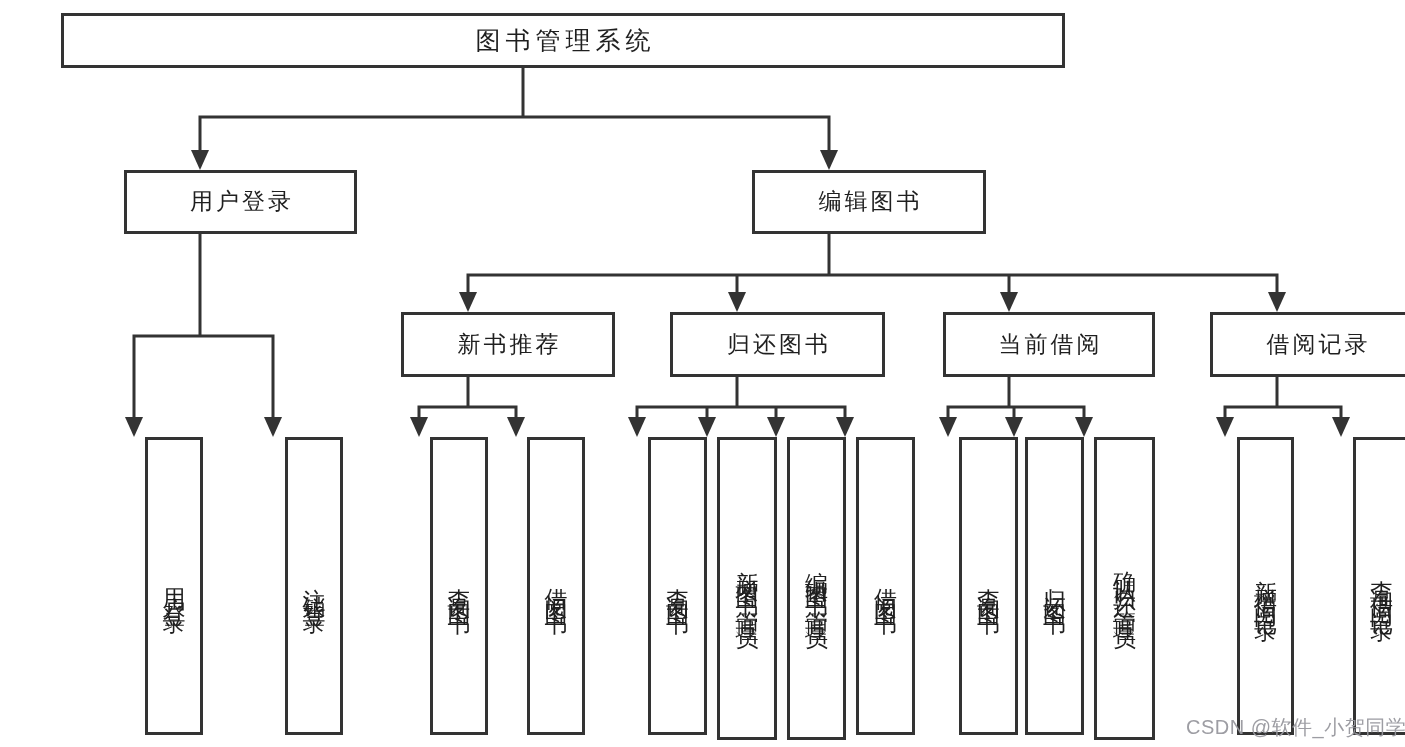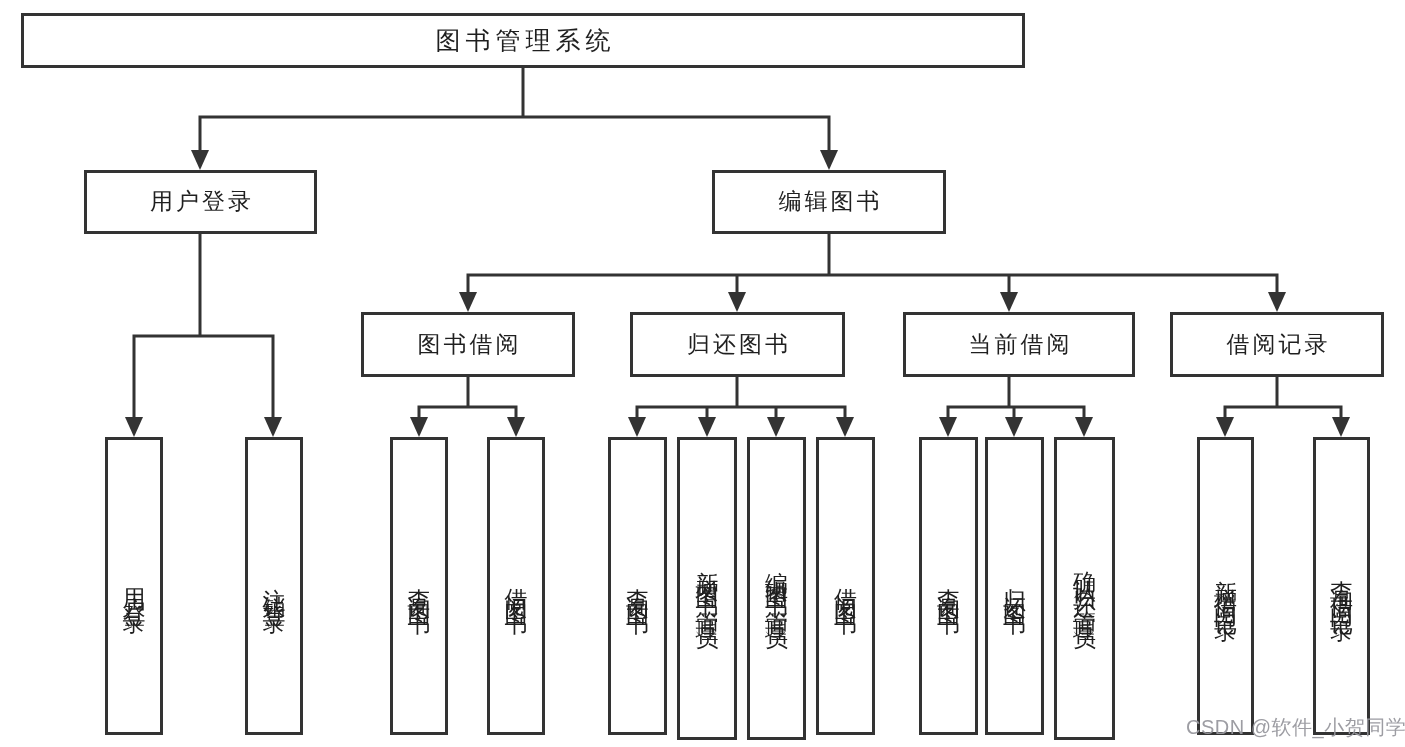--- a/index.html
+++ b/index.html
@@ -20,20 +20,21 @@
   }
   .node {
     position: absolute;
     box-sizing: border-box;
     background: #ffffff;
     border: 3px solid #333333;
     display: flex;
     align-items: center;
     justify-content: center;
     z-index: 2;
+    margin-left: 40px;
   }
   .node .lbl {
     white-space: nowrap;
     line-height: 1.1;
     color: #1f1f1f;
   }
   .h-node .lbl {
     font-size: 23px;
     letter-spacing: 3px;
     text-indent: 3px;
@@ -49,21 +50,21 @@
     font-size: 23px;
     letter-spacing: 8px;
     line-height: 1;
   }
   
   #node-root            { left: 21px;   top: 13px;  width: 1004px; height: 55px; }
   #node-user-login      { left: 84px;   top: 170px; width: 233px;  height: 64px; }
   #node-book-management { left: 712px;  top: 170px; width: 234px;  height: 64px; }
   #node-new-book-rec    { left: 361px;  top: 312px; width: 214px;  height: 65px; }
   #node-book-borrow     { left: 630px;  top: 312px; width: 215px;  height: 65px; }
-  #node-current-borrow  { left: 903px;  top: 312px; width: 232px;  height: 65px; }
+  #node-current-borrow  { left: 903px;  top: 312px; width: 212px;  height: 65px; }
   #node-borrow-records  { left: 1170px; top: 312px; width: 214px;  height: 65px; }
   .leaf { top: 437px; height: 298px; }
   .leaf.tall { height: 303px; }
   #leaf-ul-login        { left: 105px;  width: 58px; }
   #leaf-ul-logout       { left: 245px;  width: 58px; }
   #leaf-nbr-query       { left: 390px;  width: 58px; }
   #leaf-nbr-borrow      { left: 487px;  width: 58px; }
   #leaf-bb-query        { left: 608px;  width: 59px; }
   #leaf-bb-add          { left: 677px;  width: 60px; }
   #leaf-bb-edit         { left: 747px;  width: 59px; }
@@ -149,21 +150,21 @@
   </div>
 
   <div class="node h-node" id="node-user-login">
     <span class="lbl">用户登录</span>
   </div>
   <div class="node h-node" id="node-book-management">
     <span class="lbl">编辑图书</span>
   </div>
 
   <div class="node h-node" id="node-new-book-rec">
-    <span class="lbl">图书借阅</span>
+    <span class="lbl">新书推荐</span>
   </div>
   <div class="node h-node" id="node-book-borrow">
     <span class="lbl">归还图书</span>
   </div>
   <div class="node h-node" id="node-current-borrow">
     <span class="lbl">当前借阅</span>
   </div>
   <div class="node h-node" id="node-borrow-records">
     <span class="lbl">借阅记录</span>
   </div>

